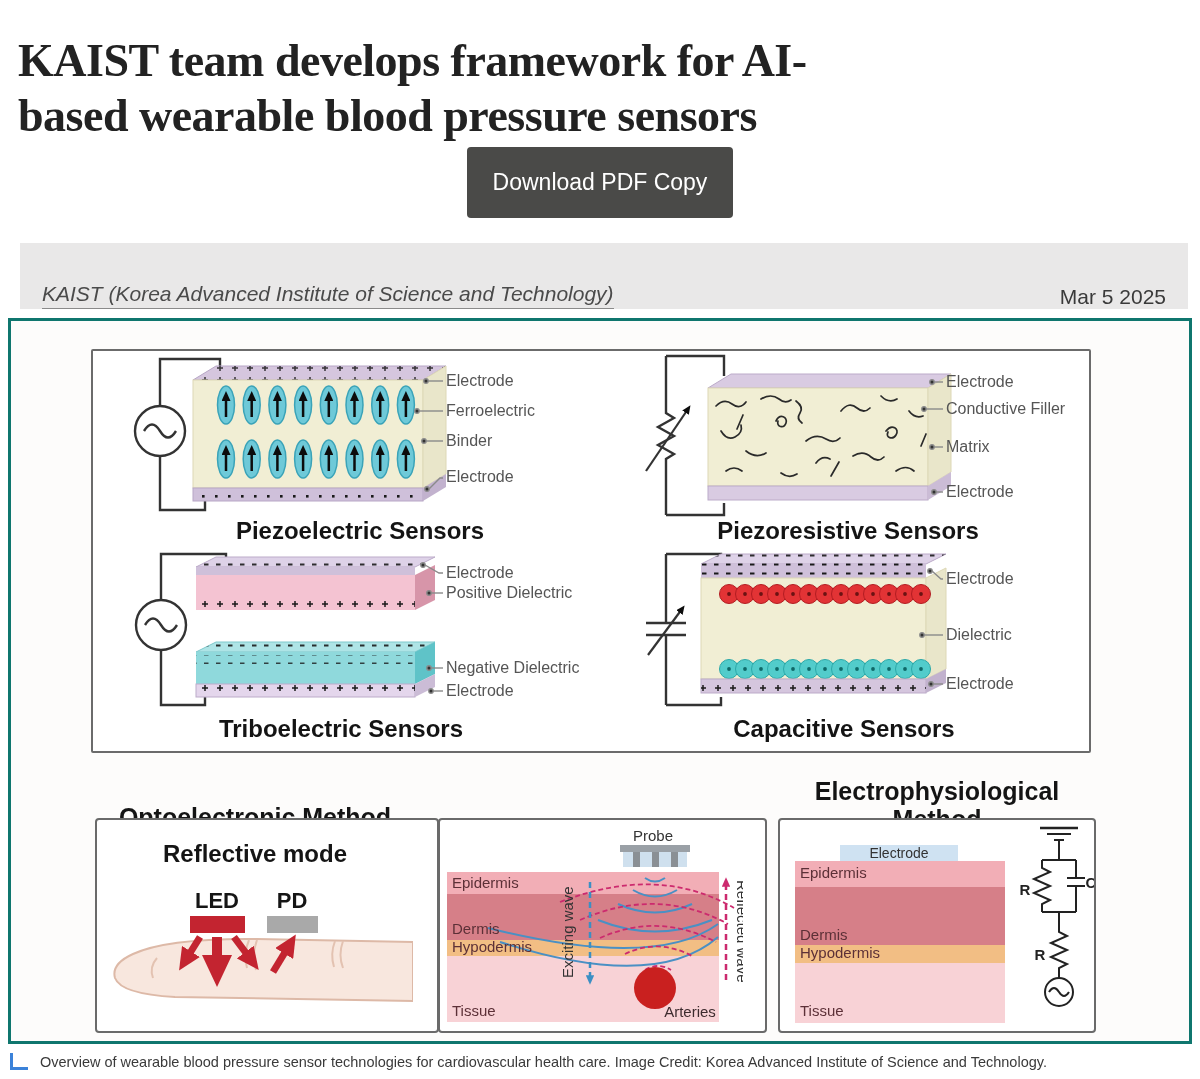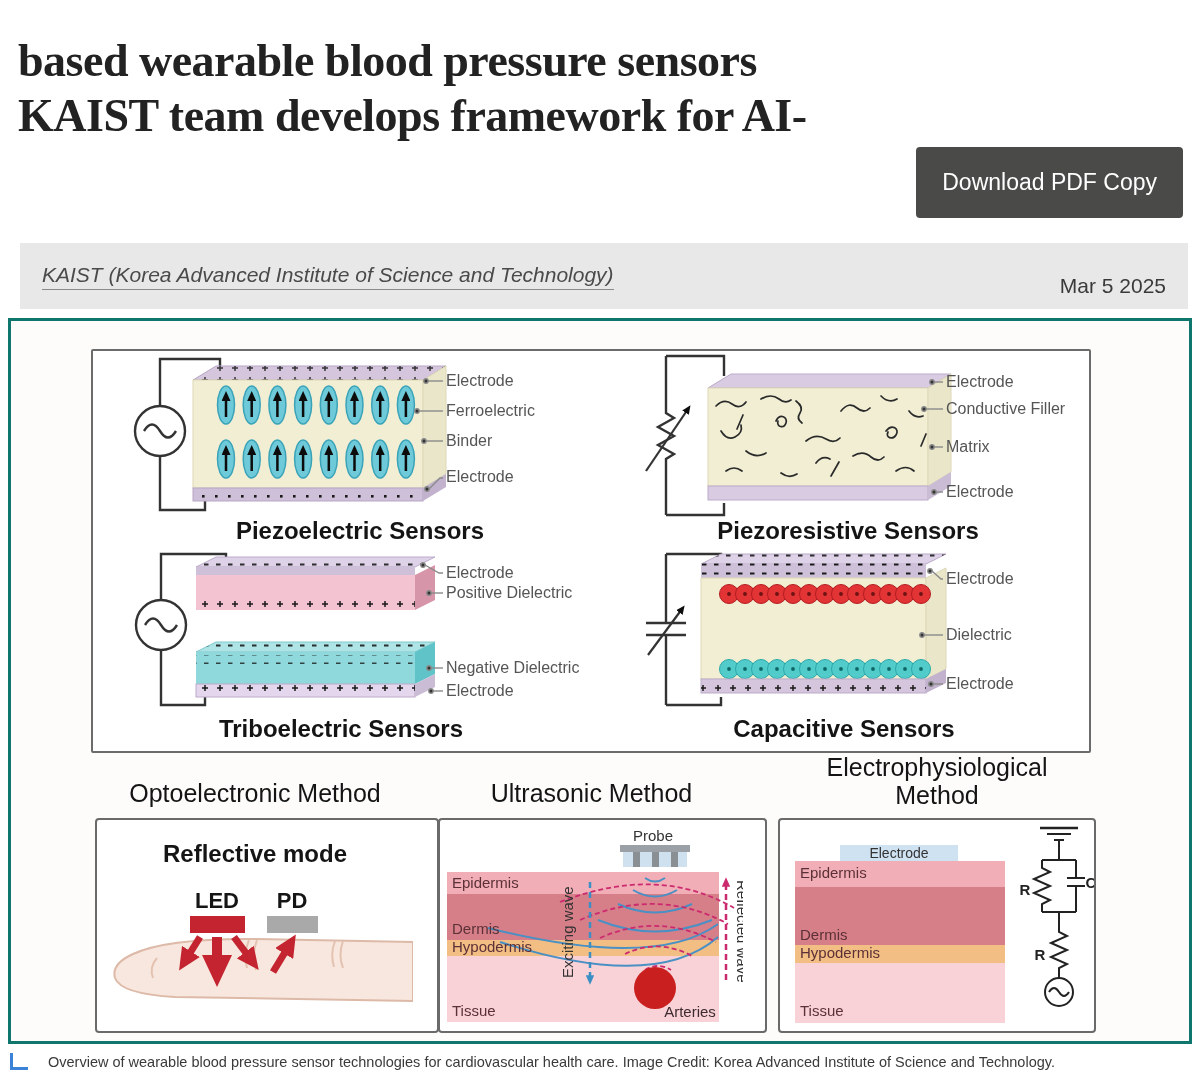--- a/index.html
+++ b/index.html
@@ -1,32 +1,32 @@
 <!DOCTYPE html>
 <html><head>
 <meta charset="utf-8">
 <style>
   html,body{margin:0;padding:0;background:#ffffff;}
   body{width:1200px;height:1079px;position:relative;font-family:"Liberation Sans",sans-serif;color:#222;overflow:hidden;}
   .headline{position:absolute;left:18px;top:2px;width:1150px;font-family:"Liberation Serif",serif;font-weight:bold;font-size:46px;line-height:1.2;color:#222;letter-spacing:-0.5px;}
   .headline span{display:block;}
-  .action-row{position:absolute;left:17px;top:147px;width:1166px;display:flex;justify-content:flex-end;align-items:center;}
+  .action-row{position:absolute;left:17px;top:147px;width:1166px;display:flex;justify-content:center;align-items:center;}
   .pdf-btn{background:#4a4a48;color:#fff;border:none;border-radius:4px;font-size:23px;padding:22px 26px;font-family:"Liberation Sans",sans-serif;cursor:pointer;}
   .reviewed{display:flex;align-items:center;gap:10px;}
   .reviewed-text{font-size:23px;font-weight:bold;color:#3f4f63;}
-  .byline-bar{position:absolute;left:20px;top:243px;width:1168px;height:66px;background:#e9e8e8;display:flex;align-items:center;justify-content:space-between;box-sizing:border-box;padding:0 22px;}
+  .byline-bar{position:absolute;left:20px;top:243px;width:1168px;height:66px;background:#e9e8e8;display:flex;align-items:flex-end;justify-content:space-between;box-sizing:border-box;padding:0 22px;}
   .source-link{font-style:italic;font-size:21px;color:#4a4a4a;border-bottom:1px solid #8a8a8a;padding-bottom:2px;text-decoration:none;cursor:pointer;}
   .date{font-size:21px;color:#3a3a3a;margin-top:20px;}
   .figure{position:absolute;left:8px;top:318px;width:1184px;height:726px;background:#fdfcfb;border:3px solid #0f766e;box-sizing:border-box;}
   .sensor-box{position:absolute;left:80px;top:28px;width:1000px;height:404px;background:#fff;border:2px solid #6b6b6b;border-radius:2px;box-sizing:border-box;}
   .sensor-box svg{position:absolute;}
-  .m-title{position:absolute;font-size:25px;font-weight:normal;color:#141414;text-align:center;line-height:1.12;}
+  .m-title{position:absolute;font-size:25px;font-weight:bold;color:#141414;text-align:center;line-height:1.12;margin-top:24px;}
   .m-box{position:absolute;width:320px;height:215px;background:#fff;border:2px solid #6a6a6a;border-radius:4px;box-sizing:border-box;top:497px;}
   .m-box svg{display:block;}
-  .caption-row{position:absolute;left:10px;top:1050px;width:1182px;display:flex;align-items:center;gap:20px;}
+  .caption-row{position:absolute;left:10px;top:1050px;width:1182px;display:flex;align-items:center;gap:12px;}
   .corner-mark{width:15px;height:14px;border-left:3px solid #3b82d9;border-bottom:3px solid #3b82d9;margin-top:2px;flex:0 0 auto;}
   .caption{font-size:14.5px;color:#3a3a3a;padding-top:4px;}
   svg text{font-family:"Liberation Sans",sans-serif;}
   .lbl{font-size:16px;fill:#555;}
   .d-title{font-size:24px;font-weight:bold;fill:#141414;}
   .skin-lbl{font-size:15px;fill:#5c3037;}
 </style>
 </head>
 <body>
 
@@ -62,22 +62,22 @@
         <circle r="1.9" fill="#6b1212"></circle>
       </g>
     <g id="ballC">
         <circle r="9.5" fill="#52cccb" stroke="#2ba8a8" stroke-width="1"></circle>
         <circle r="1.9" fill="#0e6868"></circle>
       </g>
   </defs>
 </svg>
 
 <h1 class="headline">
+    <span>KAIST team develops framework for AI-</span>
     <span>based wearable blood pressure sensors</span>
-    <span>KAIST team develops framework for AI-</span>
   </h1>
 
 <div class="action-row">
   <button class="pdf-btn">Download PDF Copy</button>
 </div>
 
 <div class="byline-bar">
   <a class="source-link">KAIST (Korea Advanced Institute of Science and Technology)</a>
   <span class="date">Mar 5 2025</span>
 </div>
@@ -280,21 +280,20 @@
           <line x1="342" y1="133" x2="352" y2="133"></line>
       </g>
       <text class="lbl" x="355" y="33">Electrode</text>
       <text class="lbl" x="355" y="89">Dielectric</text>
       <text class="lbl" x="355" y="138">Electrode</text>
       <text class="d-title" x="253" y="186" text-anchor="middle">Capacitive Sensors</text>
     </svg>
   </div>
 
   <div class="m-title" style="left:84px;top:458px;width:320px">Optoelectronic Method</div>
-  <div class="m-title" style="left:427px;top:458px;width:307px">Ultrasonic Method</div>
   <div class="m-title" style="left:767px;top:432px;width:318px"><span>Electrophysiological</span><br><span>Method</span></div>
 
   <div class="m-box" style="left:84px;width:344px">
     <svg width="316" height="211" viewBox="0 0 316 211">
       <text x="158" y="42" text-anchor="middle" font-size="24" font-weight="bold" fill="#151515">Reflective mode</text>
       <path d="M316,122 L160,119 Q70,118 36,134 Q14,144 18,158 Q24,174 78,177 L316,181 Z" fill="#f8e7de" stroke="#ddb9a7" stroke-width="2"></path>
       <g stroke="#e3c2b1" stroke-width="2" fill="none">
         <path d="M152,120 q-6,14 -2,28"></path>
           <path d="M160,120 q-6,16 -1,30"></path>
         <path d="M238,121 q-5,13 -1,26"></path>

